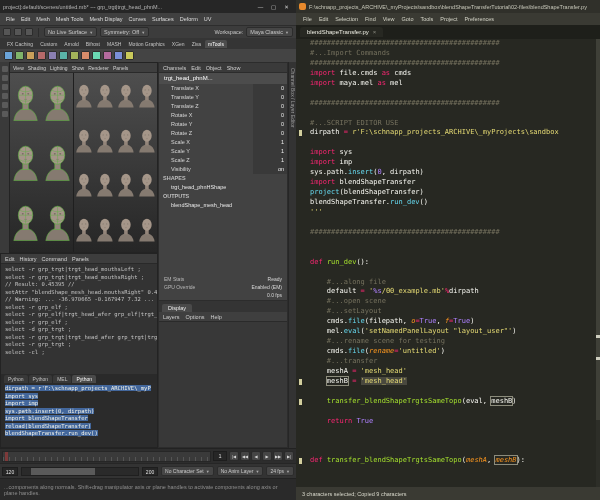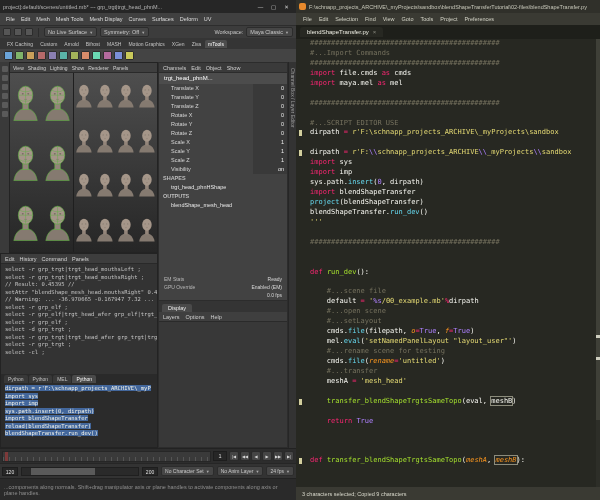--- a/index.html
+++ b/index.html
@@ -619,44 +619,44 @@
       <div class="cl"><span class="cm">#...Import Commands</span></div>
       <div class="cl"><span class="cm">#############################################</span></div>
       <div class="cl"><span class="kw">import</span><span class="tx"> file.cmds </span><span class="kw">as</span><span class="tx"> cmds</span></div>
       <div class="cl"><span class="kw">import</span><span class="tx"> maya.mel </span><span class="kw">as</span><span class="tx"> mel</span></div>
       <div class="cl"></div>
       <div class="cl"><span class="cm">#############################################</span></div>
       <div class="cl"></div>
       <div class="cl"><span class="cm">#...SCRIPT EDITOR USE</span></div>
       <div class="cl"><i class="gm"></i><span class="tx">dirpath </span><span class="op">=</span><span class="tx"> </span><span class="str">r'F:\schnapp_projects_ARCHIVE\_myProjects\sandbox</span></div>
       <div class="cl"></div>
-      <div class="cl"><i class="gm"></i><span class="tx">dirpath </span><span class="op">=</span><span class="tx"> </span><span class="str">r'F:</span><span class="esc">\\</span><span class="str">schnapp_projects_ARCHIVE</span><span class="esc">\\</span><span class="str">_myProjects</span><span class="esc">\\</span><span class="str">sandbox</span></div>
       <div class="cl"><span class="kw">import</span><span class="tx"> sys</span></div>
       <div class="cl"><span class="kw">import</span><span class="tx"> imp</span></div>
       <div class="cl"><span class="tx">sys.path.</span><span class="fn">insert</span><span class="tx">(</span><span class="num">0</span><span class="tx">, dirpath)</span></div>
       <div class="cl"><span class="kw">import</span><span class="tx"> blendShapeTransfer</span></div>
       <div class="cl"><span class="fn">project</span><span class="tx">(blendShapeTransfer)</span></div>
       <div class="cl"><span class="tx">blendShapeTransfer.</span><span class="fn">run_dev</span><span class="tx">()</span></div>
       <div class="cl"><span class="str">'''</span></div>
       <div class="cl"></div>
       <div class="cl"><span class="cm">#############################################</span></div>
       <div class="cl"></div>
       <div class="cl"></div>
       <div class="cl"><span class="kw">def</span><span class="tx"> </span><span class="df">run_dev</span><span class="tx">():</span></div>
       <div class="cl"></div>
-      <div class="cl"><span class="cm">    #...scene file</span></div>
+      <div class="cl"><span class="cm">    #...along file</span></div>
       <div class="cl"><span class="tx">    default </span><span class="op">=</span><span class="tx"> </span><span class="str">'</span><span class="esc">%s</span><span class="str">/00_example.mb'</span><span class="op">%</span><span class="tx">dirpath</span></div>
       <div class="cl"><span class="cm">    #...open scene</span></div>
       <div class="cl"><span class="cm">    #...setLayout</span></div>
       <div class="cl"><span class="tx">    cmds.</span><span class="fn">file</span><span class="tx">(filepath, </span><span class="ar">o</span><span class="op">=</span><span class="num">True</span><span class="tx">, </span><span class="ar">f</span><span class="op">=</span><span class="num">True</span><span class="tx">)</span></div>
       <div class="cl"><span class="tx">    mel.</span><span class="fn">eval</span><span class="tx">(</span><span class="str">'setNamedPanelLayout "layout_user"'</span><span class="tx">)</span></div>
       <div class="cl"><span class="cm">    #...rename scene for testing</span></div>
       <div class="cl"><span class="tx">    cmds.</span><span class="fn">file</span><span class="tx">(</span><span class="ar">rename</span><span class="op">=</span><span class="str">'untitled'</span><span class="tx">)</span></div>
       <div class="cl"><span class="cm">    #...transfer</span></div>
       <div class="cl"><span class="tx">    meshA </span><span class="op">=</span><span class="tx"> </span><span class="str">'mesh_head'</span></div>
+      <div class="cl"><i class="gm"></i><span class="tx">    </span><span class="hl">meshB</span><span class="tx"> </span><span class="op">=</span><span class="tx"> </span><span class="sel">'mesh_head'</span></div>
       <div class="cl"></div>
       <div class="cl"><i class="gm"></i><span class="tx">    </span><span class="df">transfer_blendShapeTrgtsSameTopo</span><span class="tx">(eval, </span><span class="hl">meshB</span><span class="tx">)</span></div>
       <div class="cl"></div>
       <div class="cl"><span class="kw">    return</span><span class="tx"> </span><span class="num">True</span></div>
       <div class="cl"></div>
       <div class="cl"></div>
       <div class="cl"></div>
       <div class="cl"><i class="gm"></i><span class="kw">def</span><span class="tx"> </span><span class="df">transfer_blendShapeTrgtsSameTopo</span><span class="tx">(</span><span class="ar">meshA</span><span class="tx">, </span><span class="hlar">meshB</span><span class="tx">):</span></div>
     </div>
   <div id="s-scroll">

